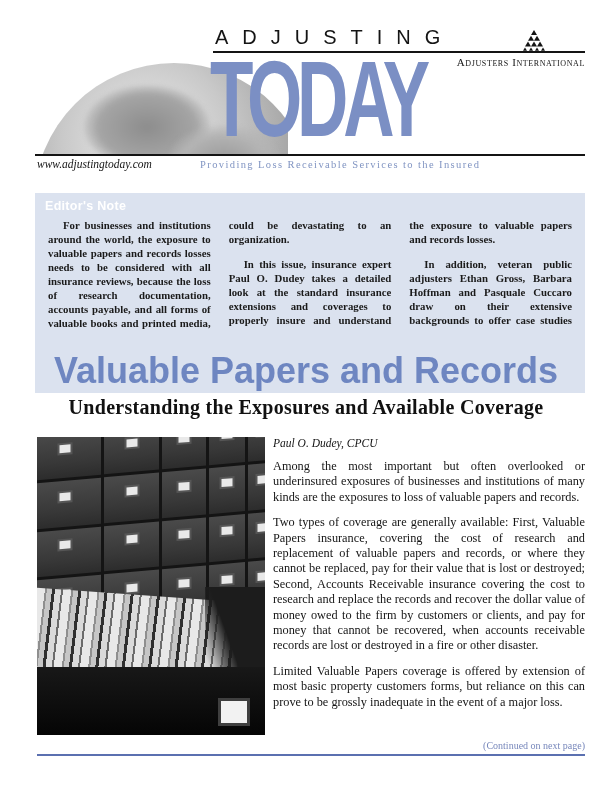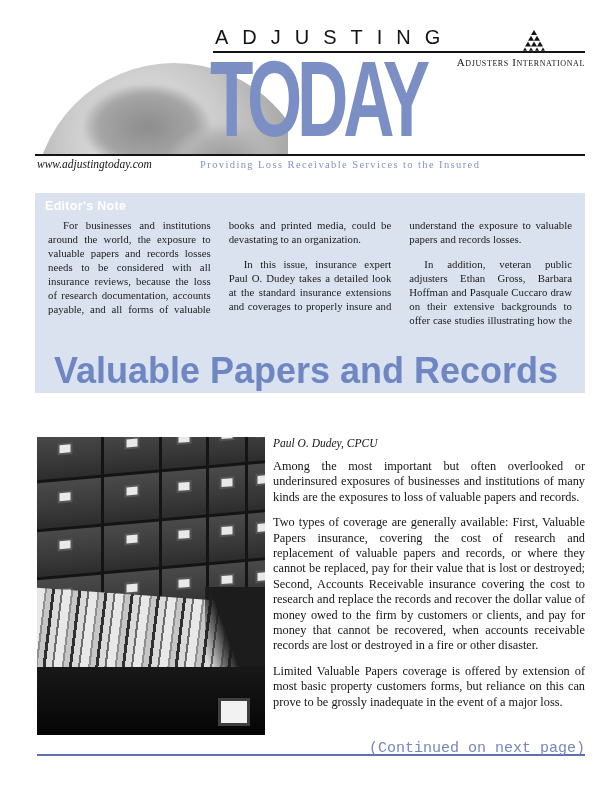--- a/index.html
+++ b/index.html
@@ -53,21 +53,21 @@
   
   .note-box { position:absolute; left:35px; top:193px; width:550px; height:200px; background:#dbe2ef; }
   .note-heading {
     padding:6px 0 0 10px;
     font-family:"Liberation Sans", sans-serif; font-weight:700; font-size:12.5px;
     color:#ffffff; letter-spacing:0.3px;
   }
   .note-columns {
     margin:5px 13px 0 13px; height:122px; overflow:hidden;
     column-count:3; column-gap:18px;
-    font-size:10.8px; line-height:1.3; text-align:justify; color:#1a1a1a;
+    font-size:10.8px; line-height:1.3; text-align:justify; color:#1a1a1a;font-weight:bold;
   }
   .note-columns p { margin:0 0 11px 0; text-indent:15px; }
 
   
   .article-title {
     position:absolute; left:0; top:353px; width:100%; text-align:center; z-index:2;
     font-family:"Liberation Sans", sans-serif; font-weight:700; font-size:36px;
     letter-spacing:0px; color:#6e86c1; line-height:1;
   }
   .article-subtitle {
@@ -112,21 +112,21 @@
     background:linear-gradient(250deg,#1c1c1c 55%, rgba(28,28,28,0) 85%);
   }
 
   
   .article-body { position:absolute; left:273px; top:437px; width:312px; }
   .article-author { font-style:italic; font-size:11.5px; margin:0 0 10px 0; color:#141414; }
   .article-body p { margin:0 0 10px 0; font-size:12.3px; line-height:15.4px; text-align:justify; color:#141414; }
 
   .continued {
     position:absolute; right:27px; top:740px; z-index:2;
-    font-family:Liberation Mono, monospace; font-size:15px; color:#7787bb;margin-left:16px;
+    font-family:Liberation Serif, serif; font-size:10px; color:#7787bb;margin-left:16px;
   }
   .footer-rule { position:absolute; left:37px; top:754px; width:548px; height:2px; background:#5b70b0; }
 </style>
 </head>
 <body>
 
 <div class="page">
 
   <div class="earth-wrap">
     <div class="earth">
@@ -164,20 +164,21 @@
       <div>
           <p>For businesses and institutions around the world, the exposure to valuable papers and records losses needs to be considered with all insurance reviews, because the loss of research documentation, accounts payable, and all forms of valuable books and printed media, could be devastating to an organization.</p>
           <p>In this issue, insurance expert Paul O. Dudey takes a detailed look at the standard insurance extensions and coverages to properly insure and understand the exposure to valuable papers and records losses.</p>
           <p>In addition, veteran public adjusters Ethan Gross, Barbara Hoffman and Pasquale Cuccaro draw on their extensive backgrounds to offer case studies illustrating how the coverage can be applied from a claims perspective.</p>
         </div>
 
     </div>
   </div>
 
   <div class="article-title">Valuable Papers and Records</div>
+  <div class="article-subtitle">Understanding the Exposures and Available Coverage</div>
 
   <div class="photo">
     <div class="wall"></div>
     <div class="photo-grid">
       <div class="drawer"></div>
         <div class="drawer"></div>
         <div class="drawer"></div>
         <div class="drawer"></div>
         <div class="drawer"></div>
       <div class="drawer"></div>

